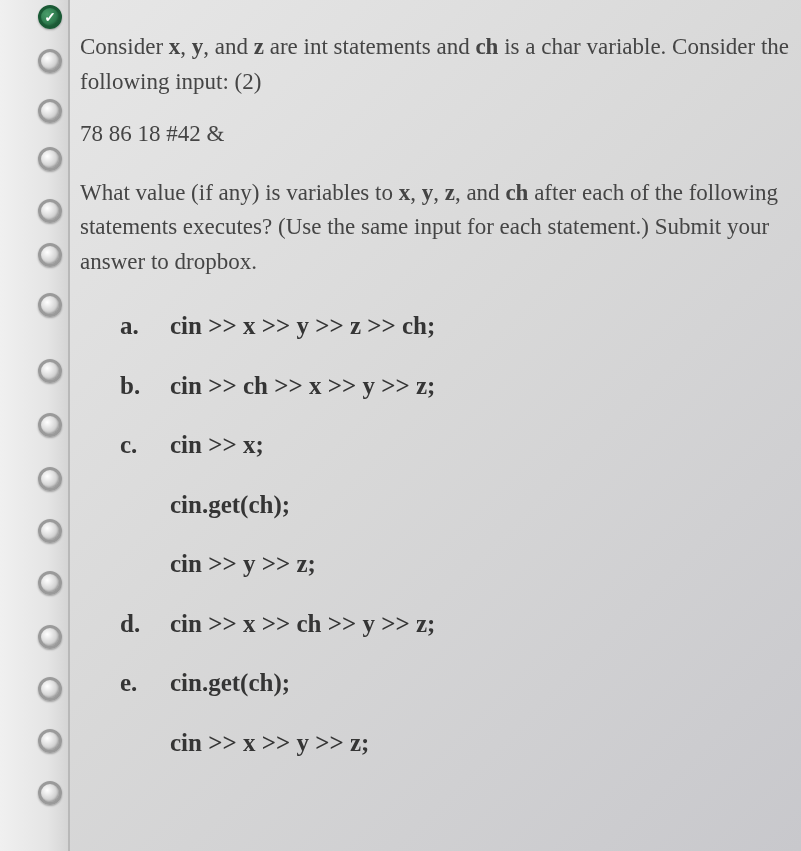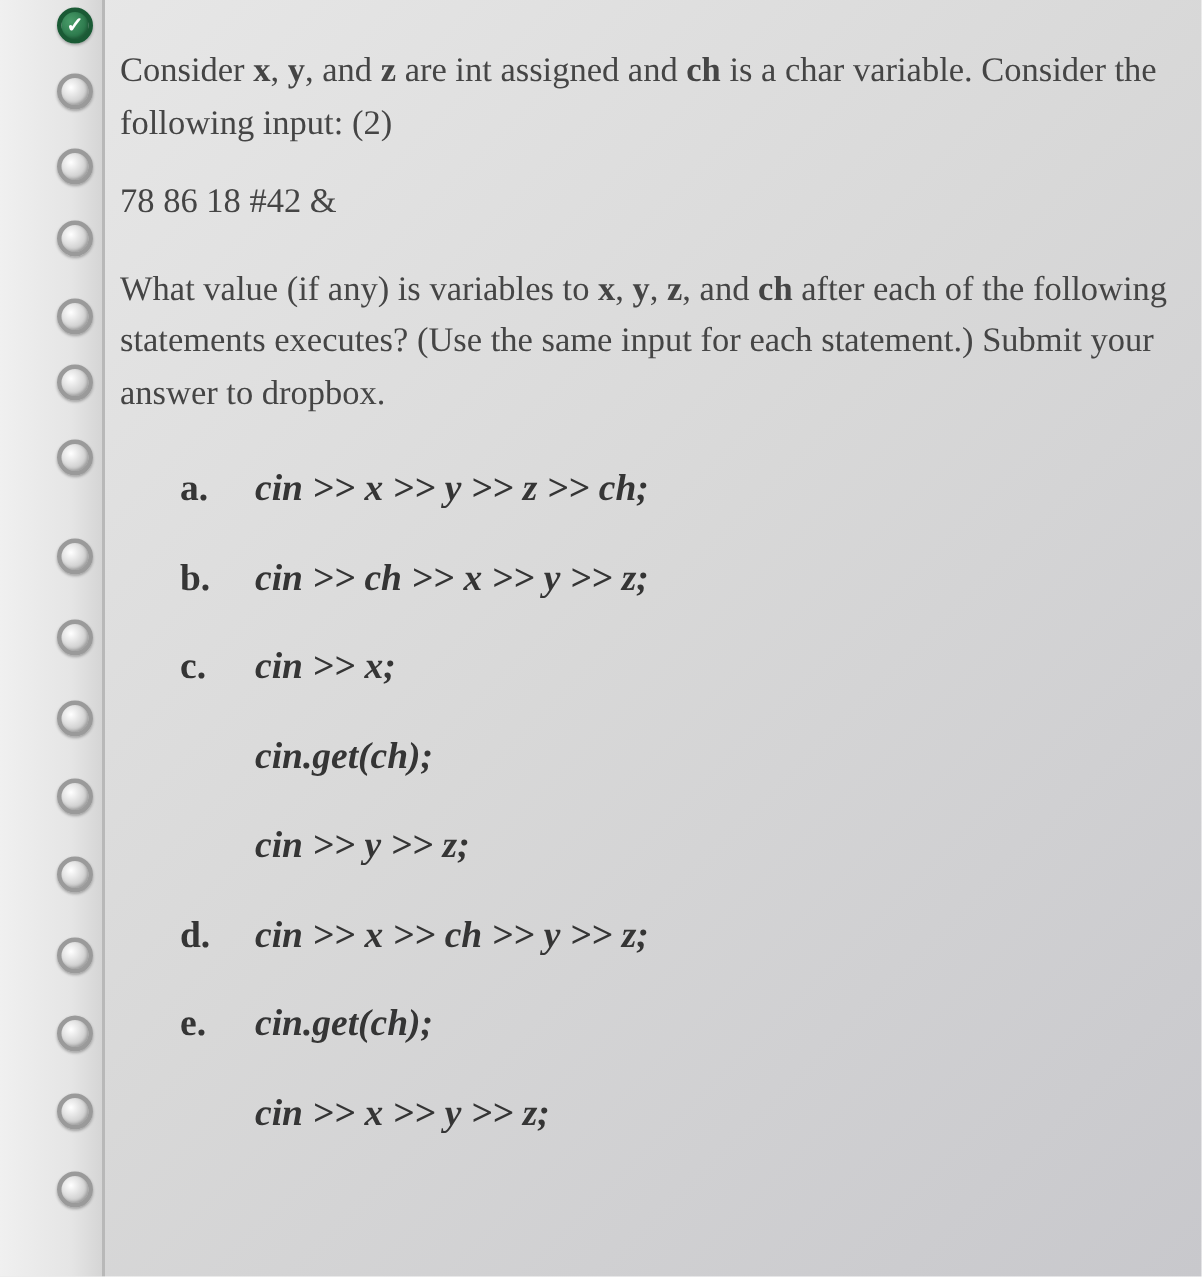--- a/index.html
+++ b/index.html
@@ -73,21 +73,20 @@
     font-size: 25px;
     font-weight: bold;
     color: #353535;
   }
   .list-marker {
     width: 50px;
     flex-shrink: 0;
   }
   .list-body {
     flex: 1;
-    font-style: italic;
   }
   .bold {
     font-weight: bold;
   }
   .continuation {
     padding-left: 50px;
   }
 </style>
 </head>
 <body>
@@ -109,21 +108,21 @@
     <div class="ring" style="margin-top:28px"></div>
     <div class="ring" style="margin-top:30px"></div>
     <div class="ring" style="margin-top:28px"></div>
     <div class="ring" style="margin-top:28px"></div>
     <div class="ring" style="margin-top:28px"></div>
   </div>
 
   <div class="content">
 
     <div class="para">
-      <span>Consider </span><span class="bold">x</span><span>, </span><span class="bold">y</span><span>, and </span><span class="bold">z</span><span> are int assigned and </span><span class="bold">ch</span><span> is a char variable. Consider the following input: (2)</span>
+      <span>Consider </span><span class="bold">x</span><span>, </span><span class="bold">y</span><span>, and </span><span class="bold">z</span><span> are int statements and </span><span class="bold">ch</span><span> is a char variable. Consider the following input: (2)</span>
     </div>
 
     <div class="input-line">78 86 18 #42 &amp;</div>
 
     <div class="para">
       <span>What value (if any) is variables to </span><span class="bold">x</span><span>, </span><span class="bold">y</span><span>, </span><span class="bold">z</span><span>, and </span><span class="bold">ch</span><span> after each of the following statements executes? (Use the same input for each statement.) Submit your answer to dropbox.</span>
     </div>
 
     <div class="list">
 

